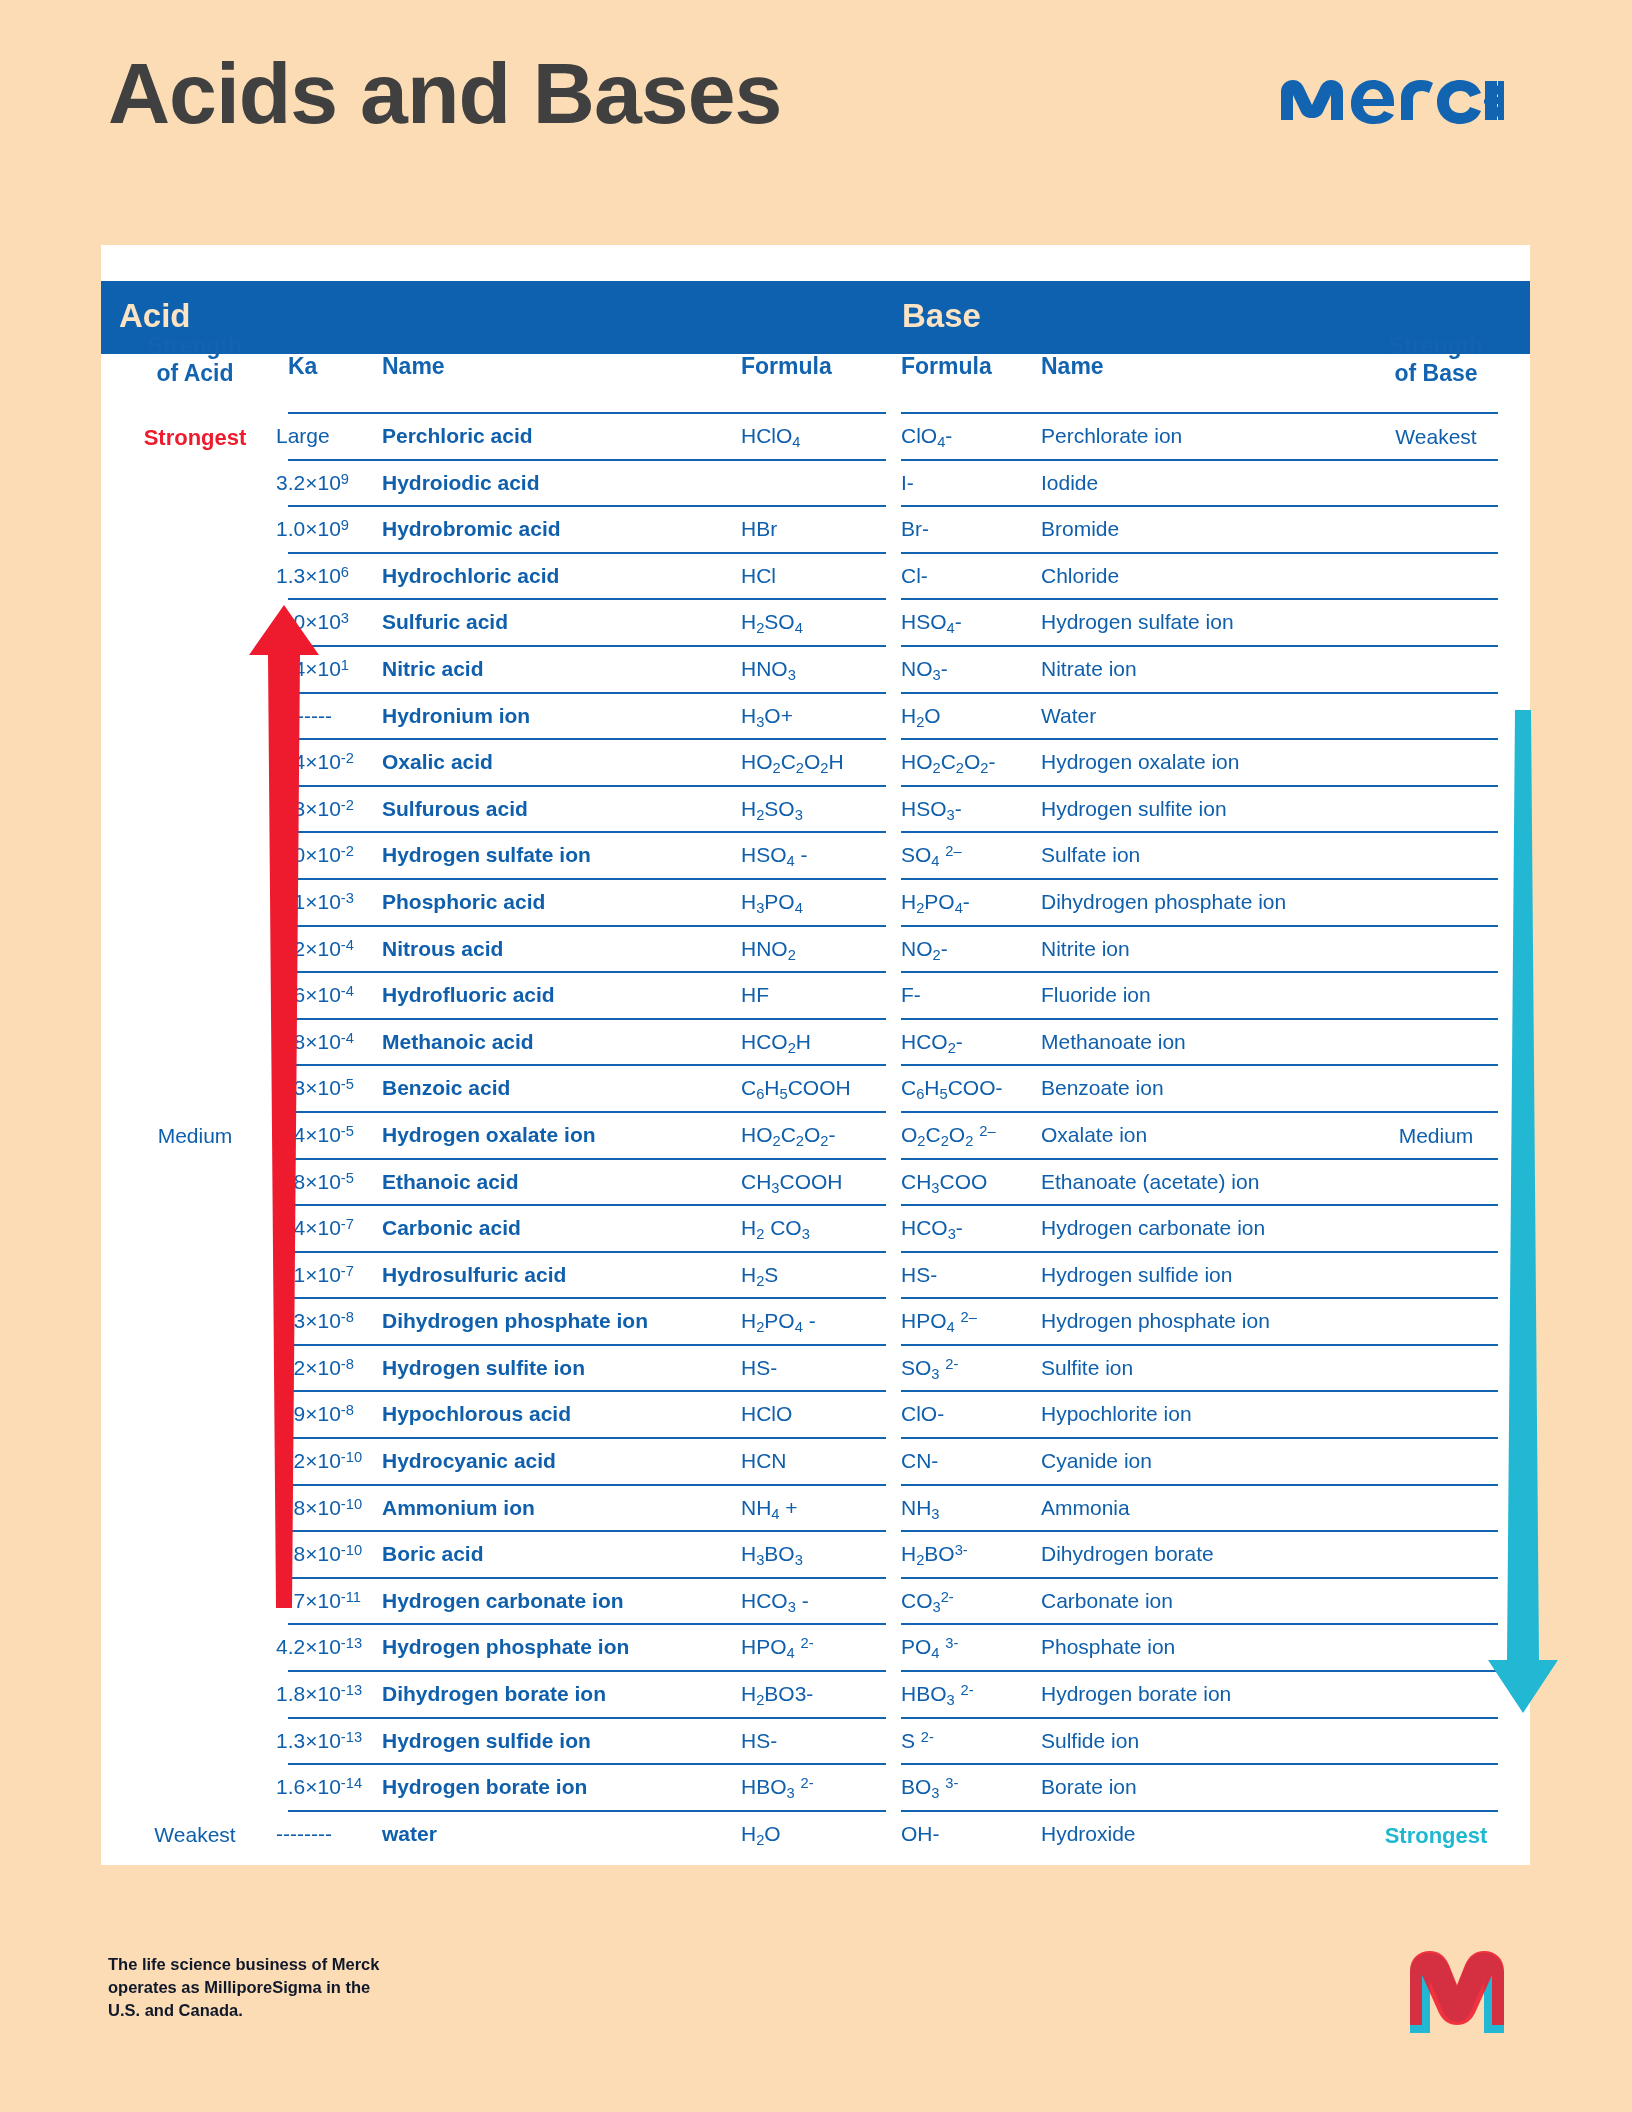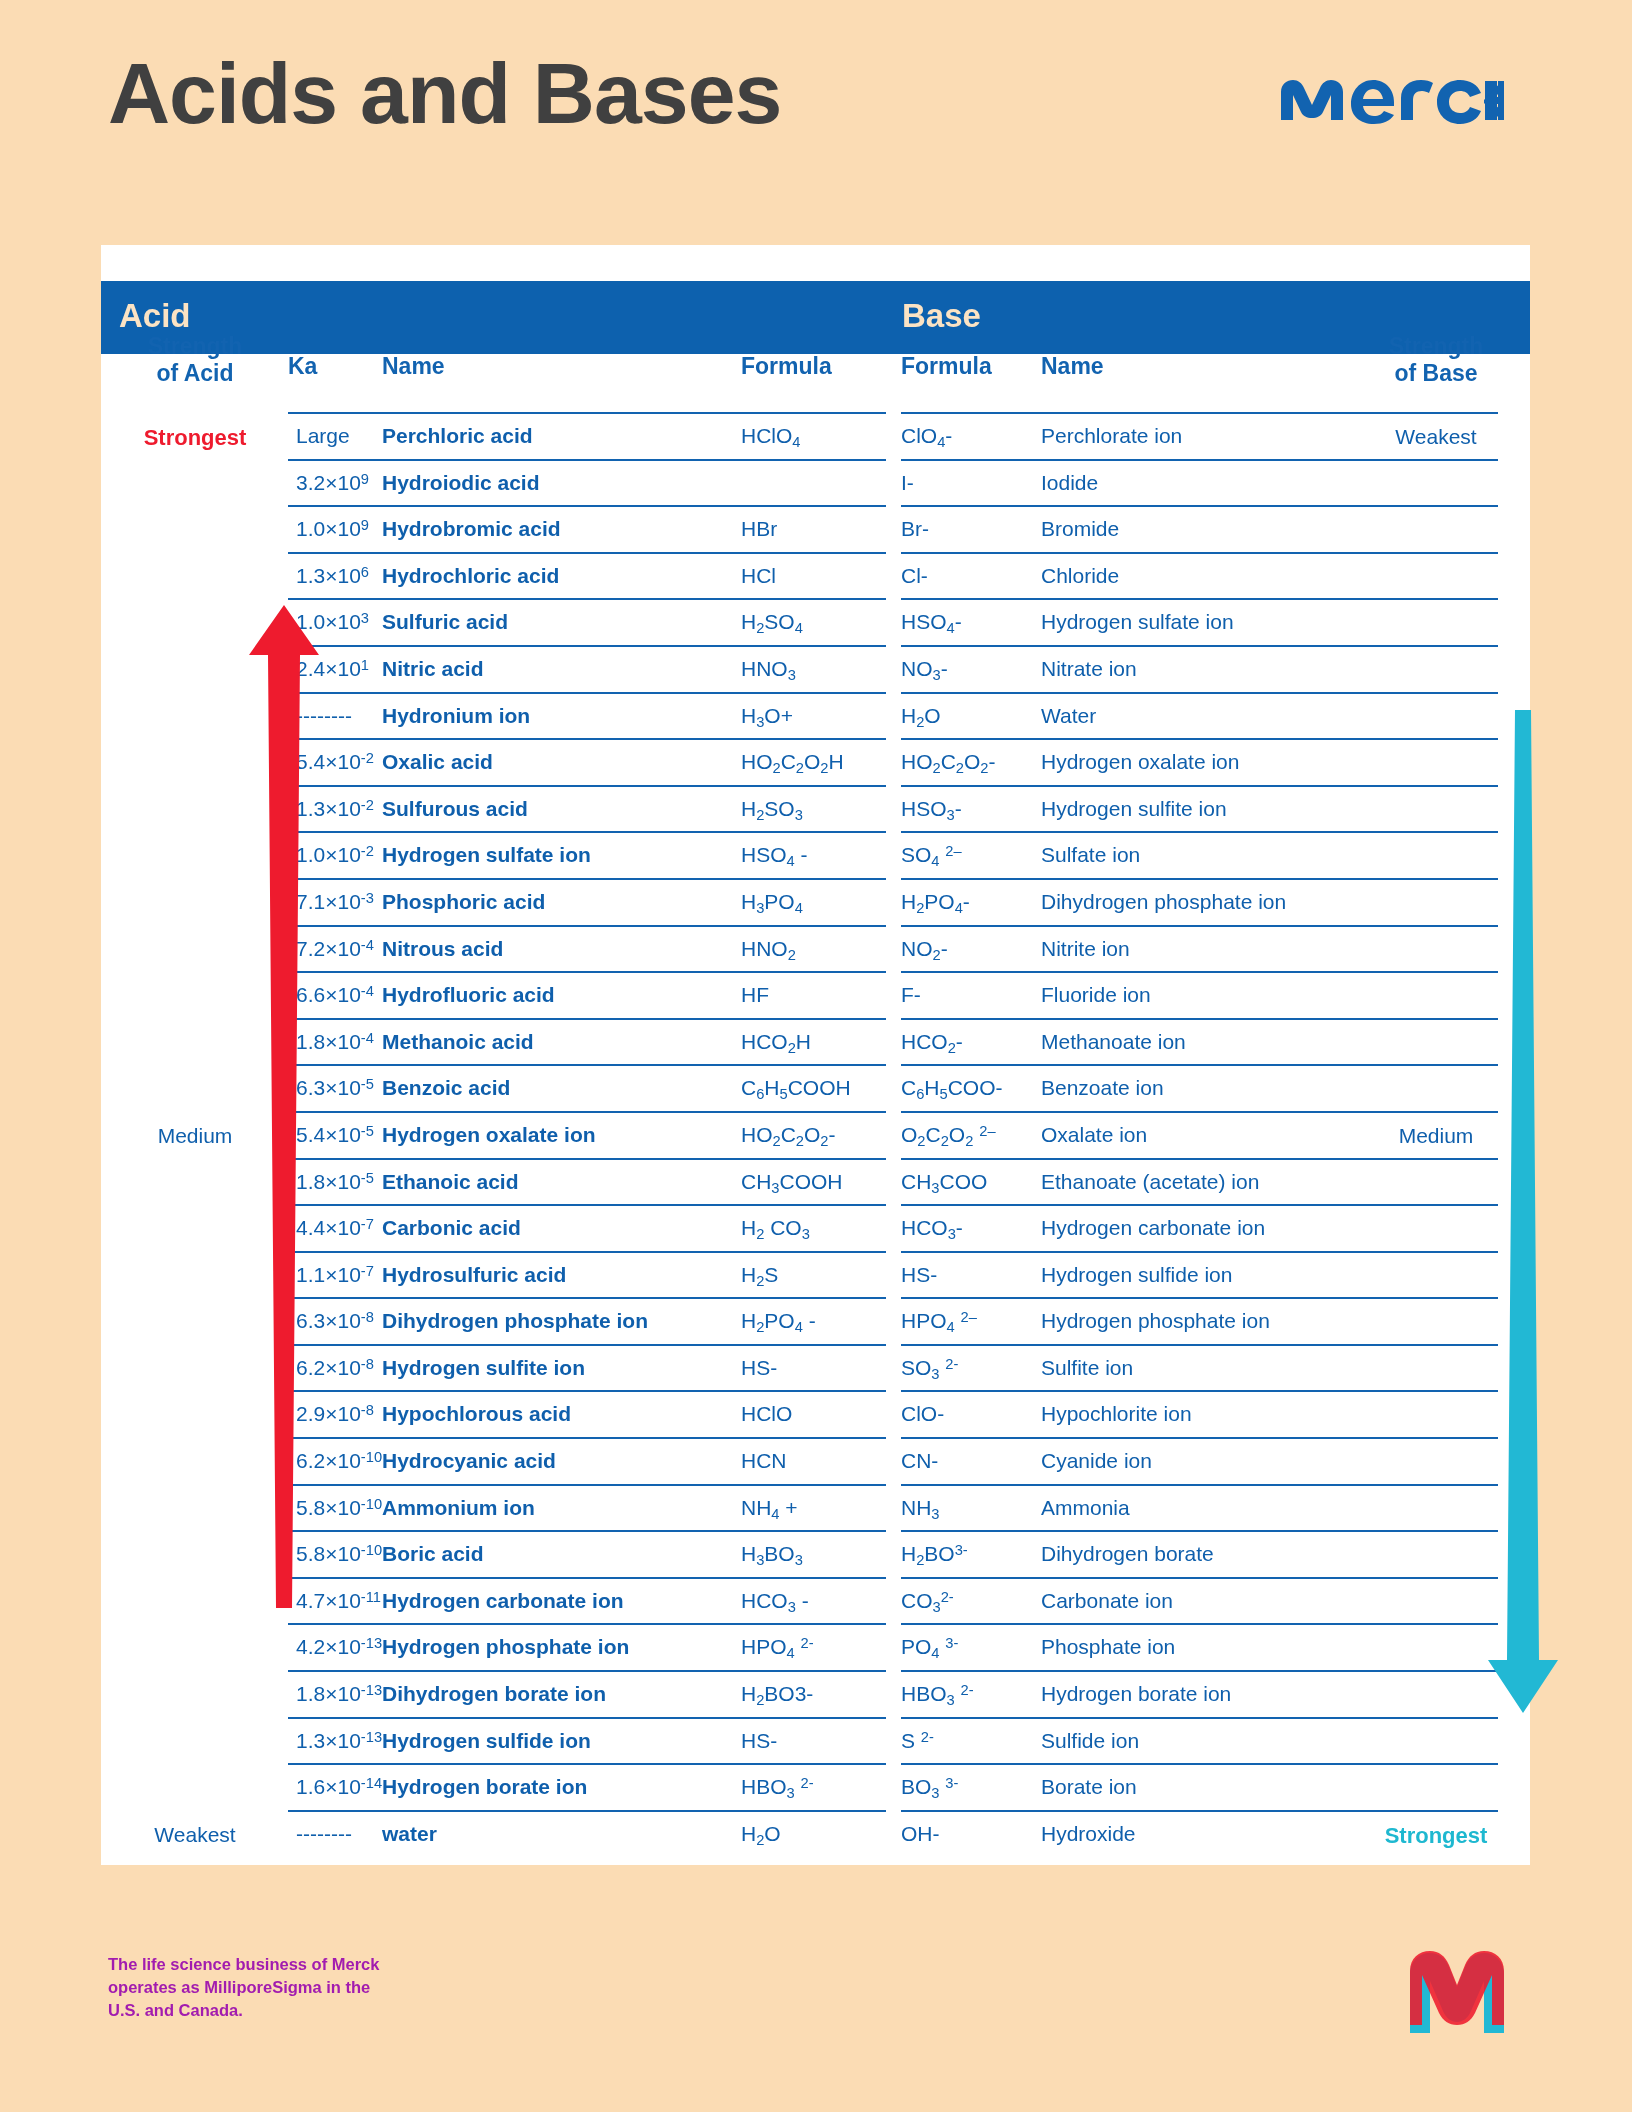--- a/index.html
+++ b/index.html
@@ -136,21 +136,21 @@
     background: #1263B0;
   }
   .cell {
     position: absolute;
     font-size: 21px;
     color: #0F5FAC;
     white-space: nowrap;
     top: 12px;
   }
   .c-strength { left: 24px; width: 140px; text-align: center; top: 13px; }
-  .c-ka       { left: 195px; }
+  .c-ka       { left: 175px; }
   .c-namea    { left: 281px; font-weight: bold; }
   .c-forma    { left: 640px; }
   .c-formb    { left: 800px; }
   .c-nameb    { left: 940px; }
   .c-strengthb{ left: 1262px; width: 146px; text-align: center; top: 13px; }
 
   .c-strength.strongest {
     color: #EE1B2E;
     font-weight: bold;
     font-size: 22px;
@@ -182,21 +182,21 @@
     pointer-events: none;
   }
 
   
   .footer-text {
     position: absolute;
     left: 108px;
     top: 1953px;
     font-size: 16.5px;
     line-height: 1.38;
-    color: #a21caf;
+    color: #0f172a;
     font-weight: bold;
   }
   .footer-logo {
     position: absolute;
     left: 1398px;
     top: 1945px;
     width: 118px;
     height: 92px;
   }
 </style>

